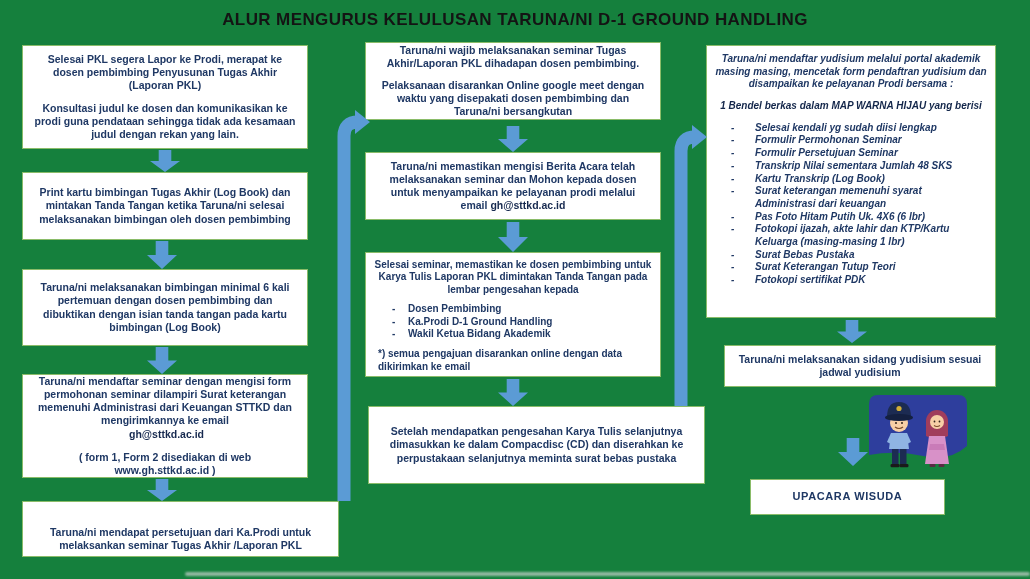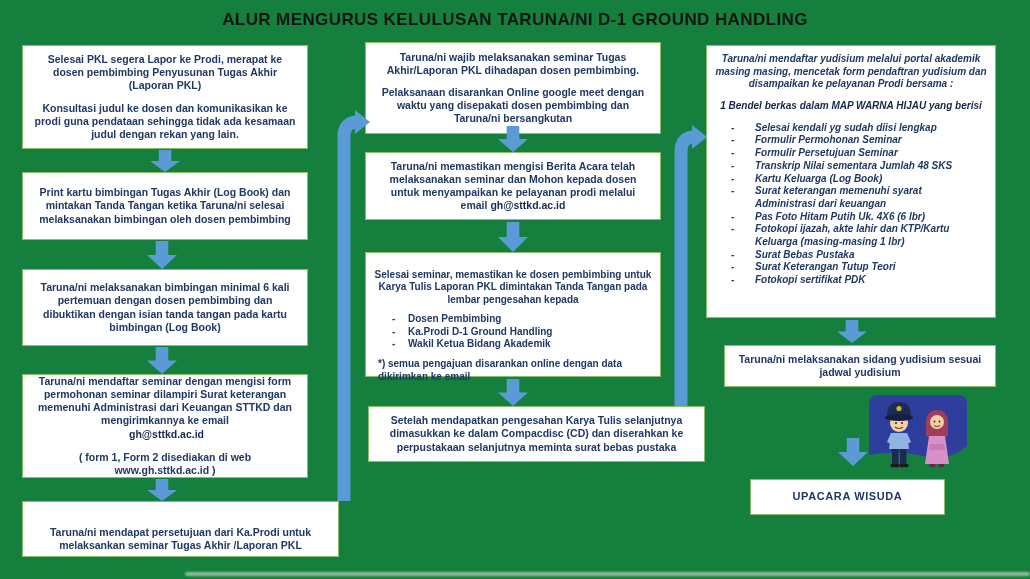--- a/index.html
+++ b/index.html
@@ -21,21 +21,21 @@
   .gbox.top{justify-content:flex-start;}
   .gbox p{margin:0 0 9px 0;}
   .gbox p:last-child{margin-bottom:0;}
   .em{color:#16294f;margin-left:3px;}
   .emline{margin:0 0 10px 0;}
   .blist{text-align:left;margin:0 0 8px 0;}
   .bitem{display:flex;align-items:flex-start;text-align:left;}
   .bitem .dash{flex:none;padding-left:18px;width:34px;box-sizing:border-box;}
   .bitem .btext{flex:1;padding-right:4px;}
   .note{text-align:left;margin:0;padding-left:4px;}
-  #b8{font-size:10px;line-height:1.24;padding:16px 8px;}
+  #b8{font-size:10px;line-height:1.24;padding:6px 8px;}
   #b8 p{margin:0 0 7px 0;}
   #b10{font-size:10px;line-height:1.27;padding:7px 8px 4px 8px;}
   #b10 p{margin:0 0 9px 0;}
   #b10 .heading{color:#13264a;}
   #b10 .bitem .dash{padding-left:16px;width:40px;}
   #b12{font-size:11px;letter-spacing:.6px;}
   .darr{
     position:absolute;width:30px;background:#5b9bd5;
     clip-path:polygon(29% 0,71% 0,71% 50%,100% 50%,50% 100%,0 50%,29% 50%);
   }
@@ -44,24 +44,24 @@
   .bottom-edge{
     position:absolute;left:185px;top:572px;width:845px;height:4px;
     background:#d8d8d8;opacity:.65;filter:blur(1px);border-radius:2px;
   }
   
   #b1{left:22px;top:45px;width:286px;height:104px;}
   #b2{left:22px;top:172px;width:286px;height:68px;}
   #b3{left:22px;top:269px;width:286px;height:77px;}
   #b4{left:22px;top:374px;width:286px;height:104px;}
   #b5{left:22px;top:501px;width:317px;height:56px;justify-content:flex-end;}
-  #b6{left:365px;top:42px;width:296px;height:92px;}
+  #b6{left:365px;top:42px;width:296px;height:78px;}
   #b7{left:365px;top:152px;width:296px;height:68px;}
   #b8{left:365px;top:252px;width:296px;height:125px;}
-  #b9{left:368px;top:406px;width:337px;height:56px;}
+  #b9{left:368px;top:406px;width:337px;height:78px;}
   #b10{left:706px;top:45px;width:290px;height:273px;font-style:italic;}
   #b11{left:724px;top:345px;width:272px;height:42px;}
   #b12{left:750px;top:479px;width:195px;height:36px;}
   
   #a1{left:150px;top:150px;height:22px;}
   #a2{left:147px;top:241px;height:28px;}
   #a3{left:147px;top:347px;height:27px;}
   #a4{left:147px;top:479px;height:22px;}
   #a5{left:498px;top:126px;height:26px;}
   #a6{left:498px;top:222px;height:30px;}
@@ -154,21 +154,21 @@
       <div class="bitem">
           <span class="dash">-</span>
           <span class="btext">Formulir Persetujuan Seminar</span>
         </div>
       <div class="bitem">
           <span class="dash">-</span>
           <span class="btext">Transkrip Nilai sementara Jumlah 48 SKS</span>
         </div>
       <div class="bitem">
           <span class="dash">-</span>
-          <span class="btext">Kartu Keluarga (Log Book)</span>
+          <span class="btext">Kartu Transkrip (Log Book)</span>
         </div>
       <div class="bitem">
           <span class="dash">-</span>
           <span class="btext">Surat keterangan memenuhi syarat Administrasi dari keuangan</span>
         </div>
       <div class="bitem">
           <span class="dash">-</span>
           <span class="btext">Pas Foto Hitam Putih Uk. 4X6 (6 lbr)</span>
         </div>
       <div class="bitem">

